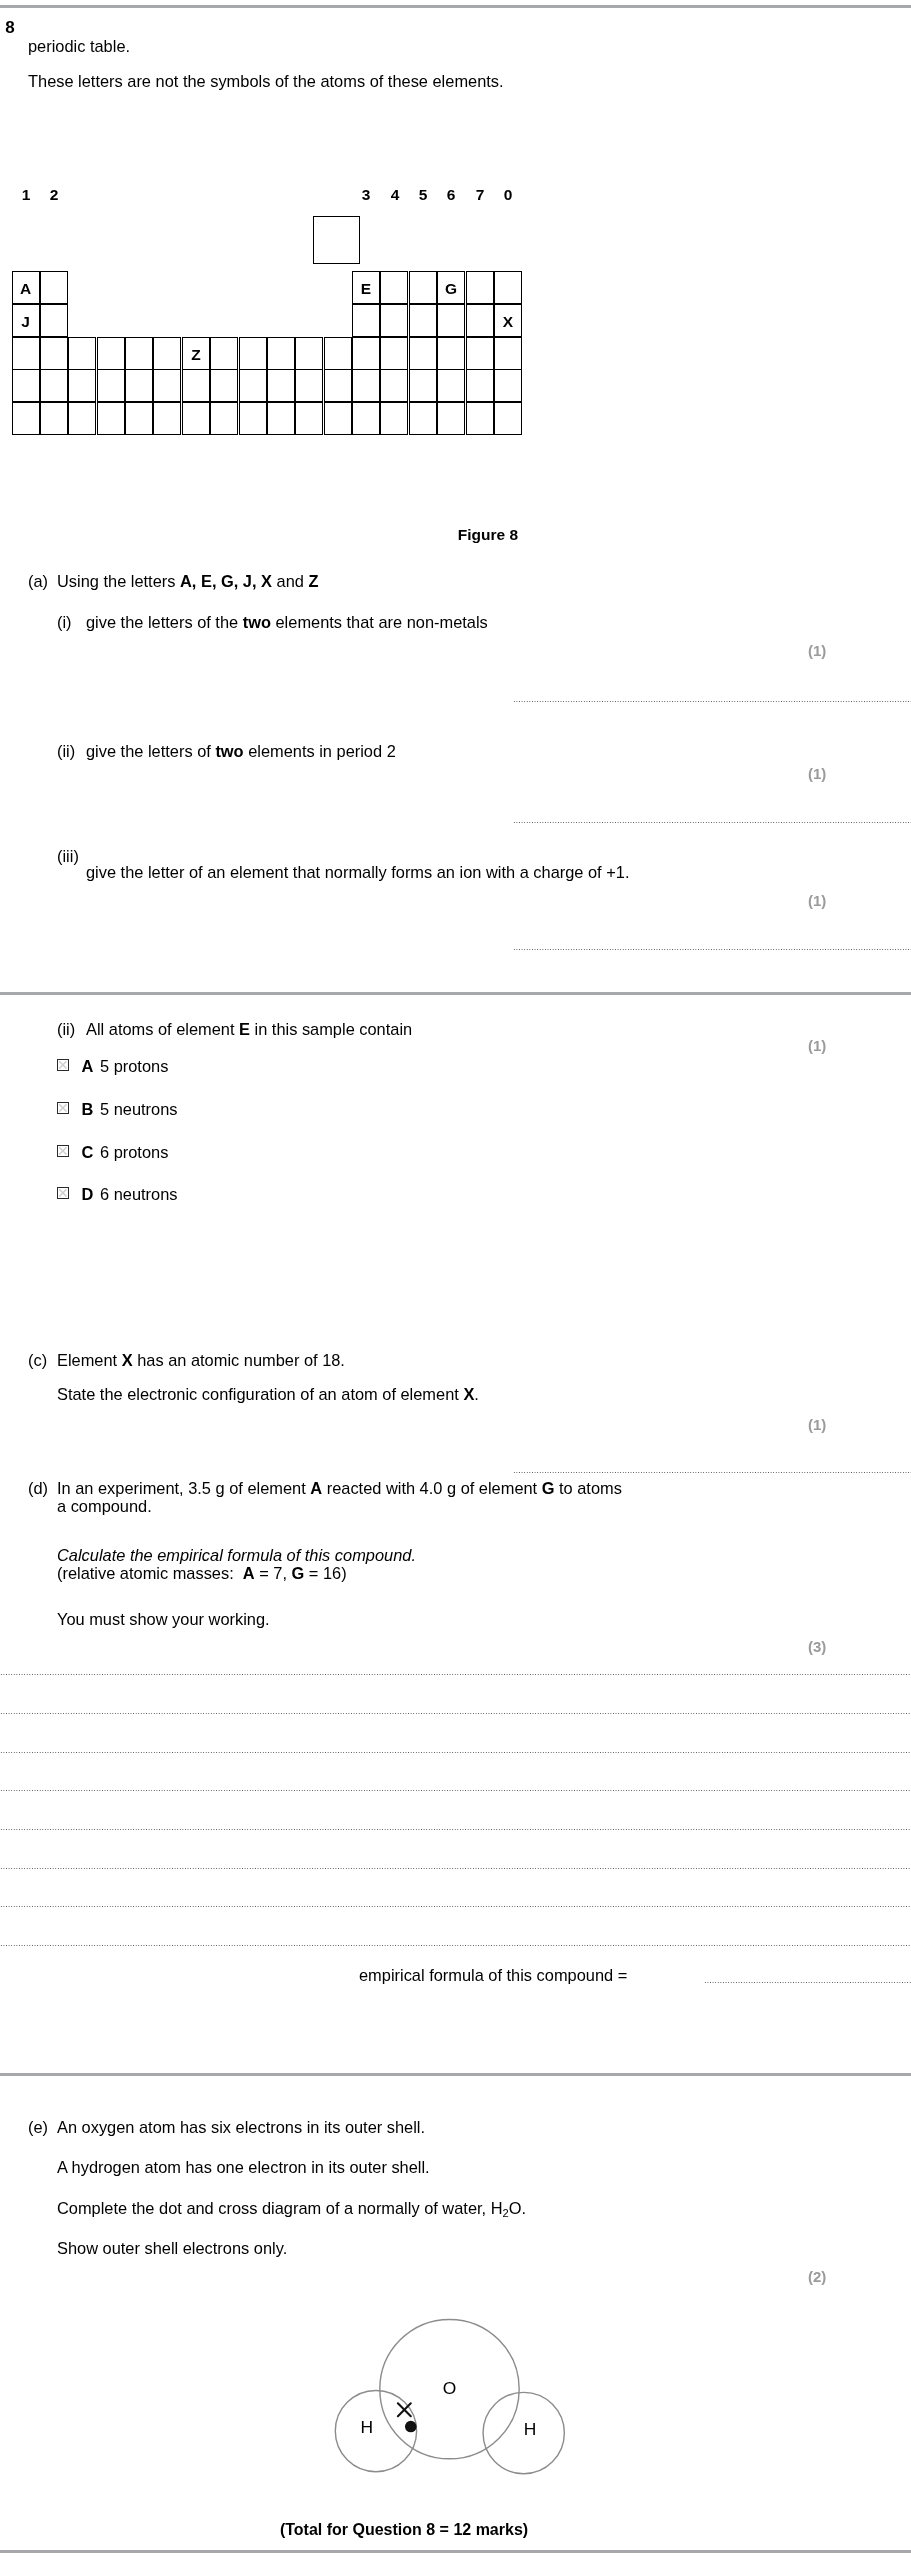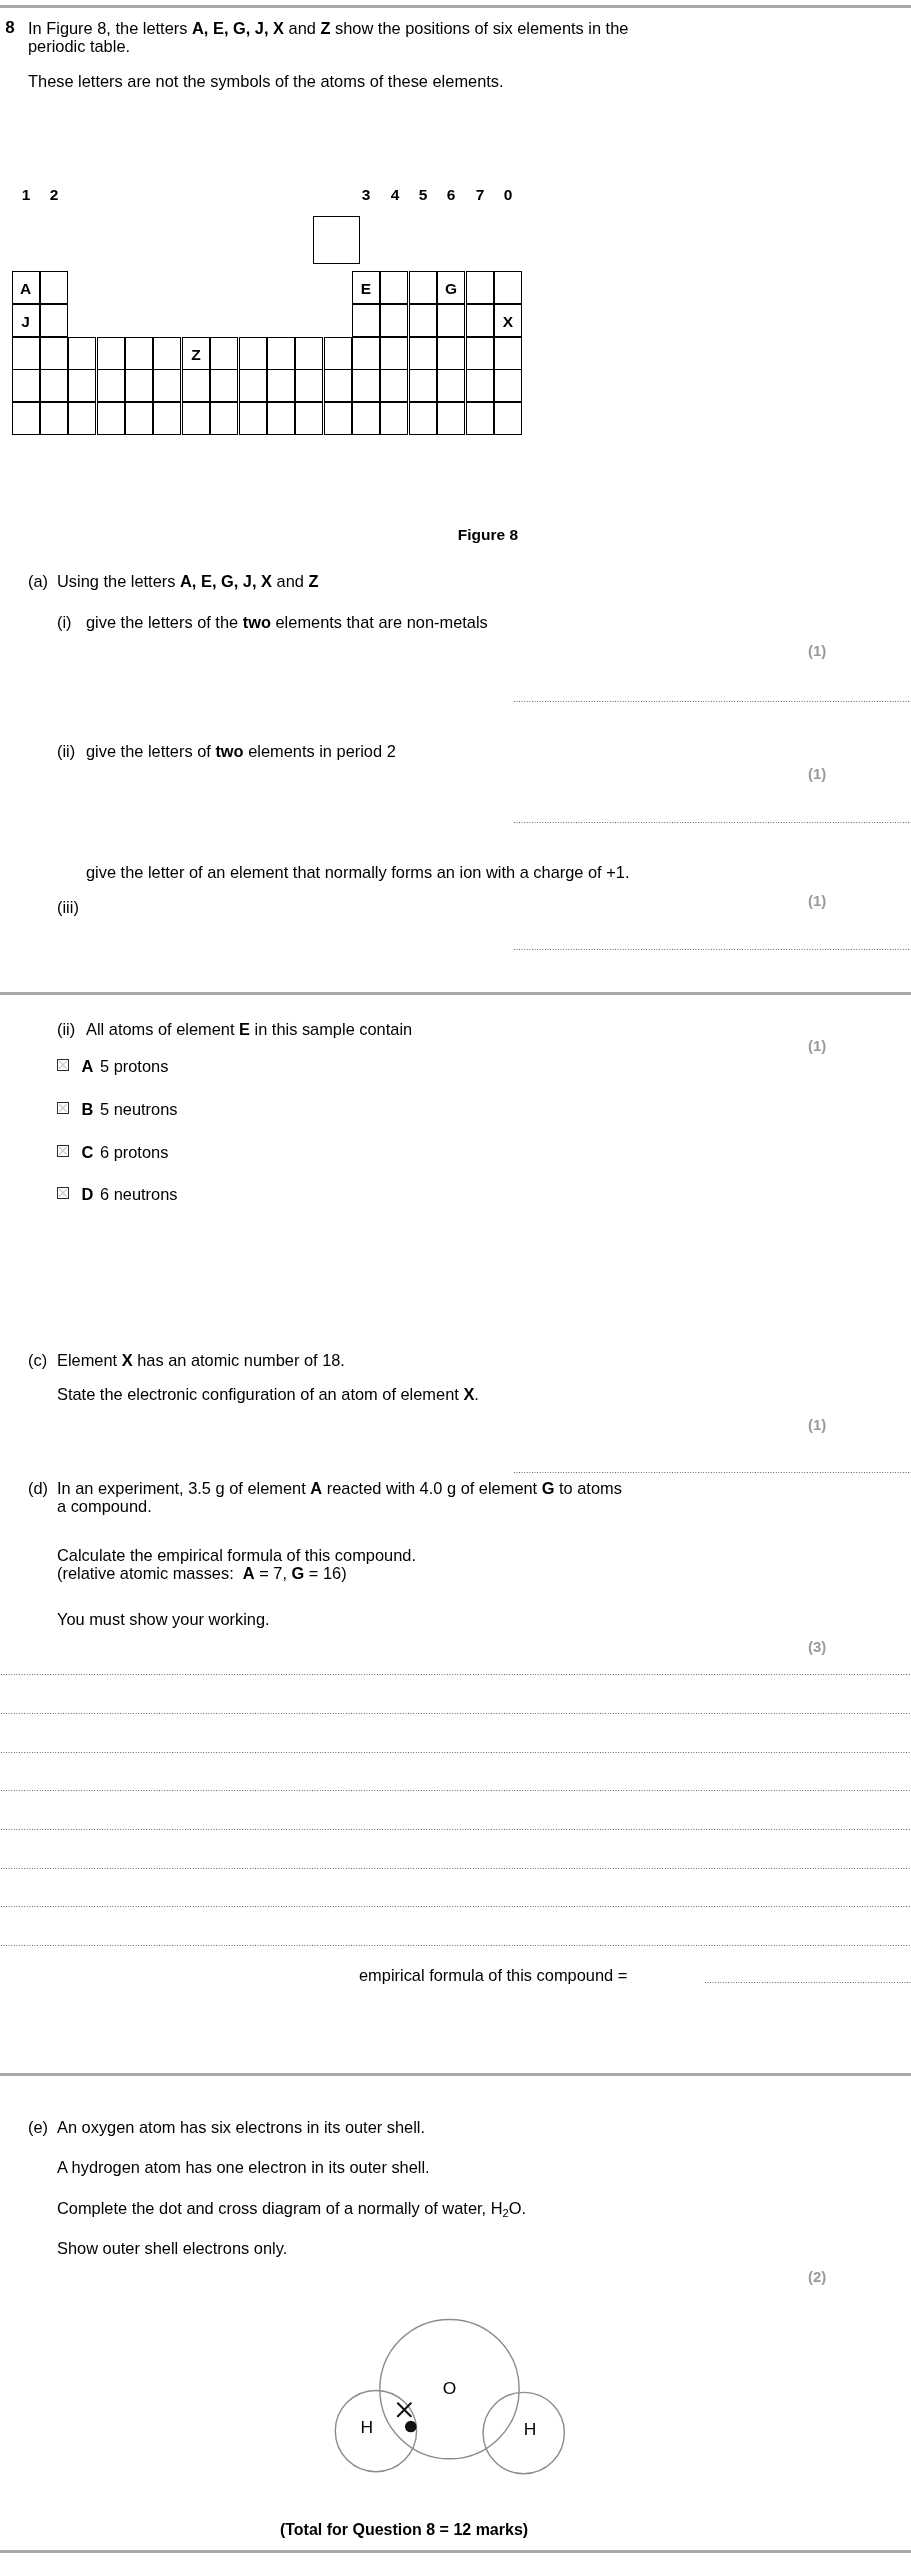--- a/index.html
+++ b/index.html
@@ -72,21 +72,20 @@
 </style>
 </head>
 <body>
 
 <div class="page">
 
   <div class="rule" style="top:5.2px;"></div>
 
   <div class="qnum" style="top:18px;">8</div>
 
-  <div class="t" style="left:28px;top:17.4px;"><span>In Figure 8, the letters </span><span class="b">A, E, G, J, X</span><span> and </span><span class="b">Z</span><span> show the positions of six elements in the</span></div>
 
   <div class="t" style="left:28px;top:35px;">periodic table.</div>
 
   <div class="t" style="left:28px;top:70px;">These letters are not the symbols of the atoms of these elements.</div>
 
   <div id="ptable" style="left: 0px; top: 0px; width: 912px; height: 516px;">
       <div class="grp" style="left: 13px; top: 186px;">1</div>
       <div class="grp" style="left: 41px; top: 186px;">2</div>
       <div class="grp" style="left: 353px; top: 186px;">3</div>
       <div class="grp" style="left: 382px; top: 186px;">4</div>
@@ -186,21 +185,21 @@
   <div class="t" style="left:57px;top:611px;">(i)</div>
   <div class="t" style="left:86px;top:611px;"><span>give the letters of the </span><span class="b">two</span><span> elements that are non-metals</span></div>
   <div class="marks" style="left:808px;top:642px;">(1)</div>
   <div class="dots" style="left:513px;top:700px;width:399px;"></div>
 
   <div class="t" style="left:57px;top:740px;">(ii)</div>
   <div class="t" style="left:86px;top:740px;"><span>give the letters of </span><span class="b">two</span><span> elements in period 2</span></div>
   <div class="marks" style="left:808px;top:765px;">(1)</div>
   <div class="dots" style="left:513px;top:821px;width:399px;"></div>
 
-  <div class="t" style="left:57px;top:896px;">(iii)</div>
+  <div class="t" style="left:57px;top:845px;">(iii)</div>
   <div class="t" style="left:86px;top:861px;">give the letter of an element that normally forms an ion with a charge of +1.</div>
   <div class="marks" style="left:808px;top:892px;">(1)</div>
   <div class="dots" style="left:513px;top:948px;width:399px;"></div>
 
   <div class="rule" style="top:992px;"></div>
 
   <div class="t" style="left:57px;top:1018px;">(ii)</div>
   <div class="t" style="left:86px;top:1018px;"><span>All atoms of element </span><span class="b">E</span><span> in this sample contain</span></div>
   <div class="marks" style="left:808px;top:1037px;">(1)</div>
 
@@ -249,21 +248,21 @@
 
   <div class="t" style="left:28px;top:1349px;">(c)</div>
   <div class="t" style="left:57px;top:1349px;"><span>Element </span><span class="b">X</span><span> has an atomic number of 18.</span></div>
   <div class="t" style="left:57px;top:1383px;"><span>State the electronic configuration of an atom of element </span><span class="b">X</span><span>.</span></div>
   <div class="marks" style="left:808px;top:1416px;">(1)</div>
   <div class="dots" style="left:513px;top:1471px;width:399px;"></div>
 
   <div class="t" style="left:28px;top:1477px;">(d)</div>
   <div class="t" style="left:57px;top:1477px;"><span>In an experiment, 3.5 g of element </span><span class="b">A</span><span> reacted with 4.0 g of element </span><span class="b">G</span><span> to atoms</span></div>
   <div class="t" style="left:57px;top:1495px;">a compound.</div>
-  <div class="t" style="left:57px;top:1544px;">Calculate the empirical formula of this compound.</div>
+  <div class="t" style="left:57px;top:1544px;font-style:italic;">Calculate the empirical formula of this compound.</div>
   <div class="t" style="left:57px;top:1562px;"><span>(relative atomic masses:  </span><span class="b">A</span><span> = 7, </span><span class="b">G</span><span> = 16)</span></div>
   <div class="t" style="left:57px;top:1608px;">You must show your working.</div>
   <div class="marks" style="left:808px;top:1638px;">(3)</div>
 
   <div id="ruled-container">
       <div class="dots" style="left: 0px; width: 912px; top: 1673px;"></div>
       <div class="dots" style="left: 0px; width: 912px; top: 1712px;"></div>
       <div class="dots" style="left: 0px; width: 912px; top: 1751px;"></div>
       <div class="dots" style="left: 0px; width: 912px; top: 1789px;"></div>
       <div class="dots" style="left: 0px; width: 912px; top: 1828px;"></div>

